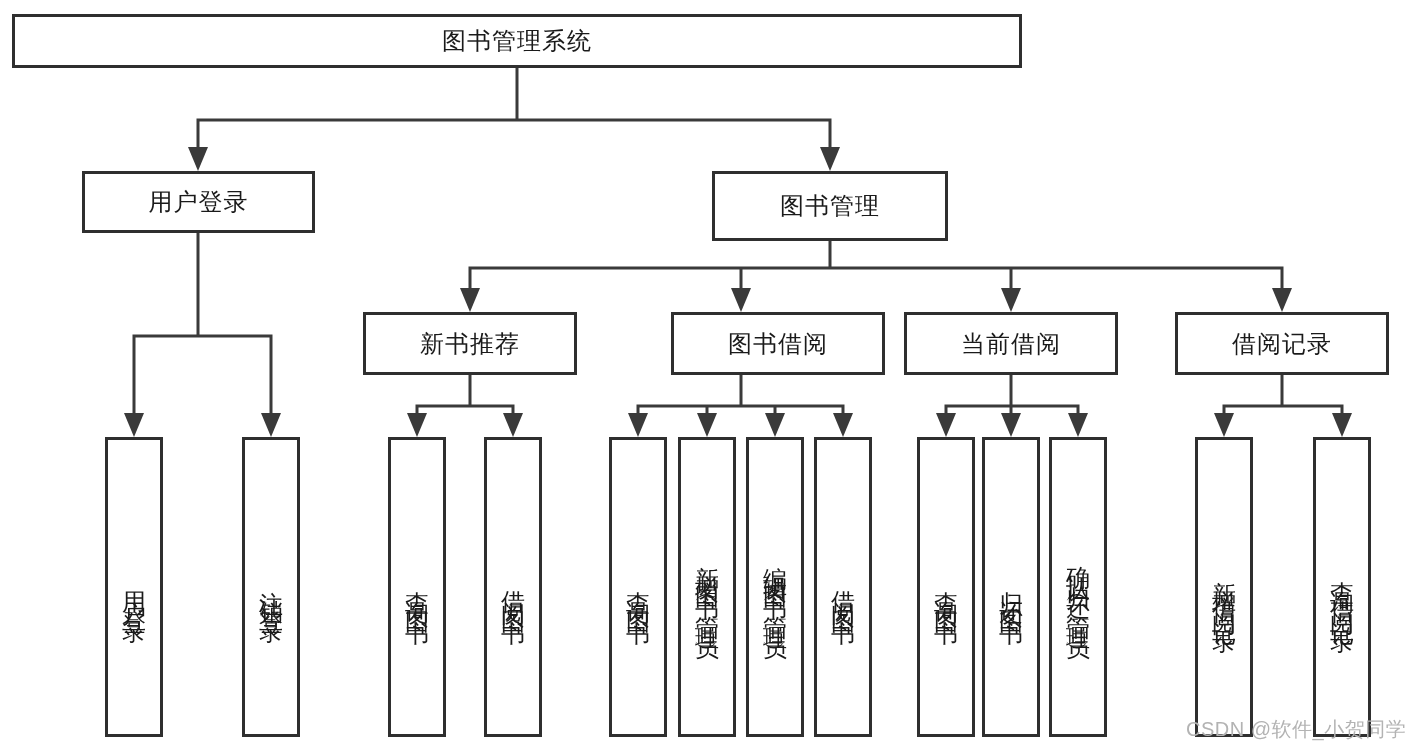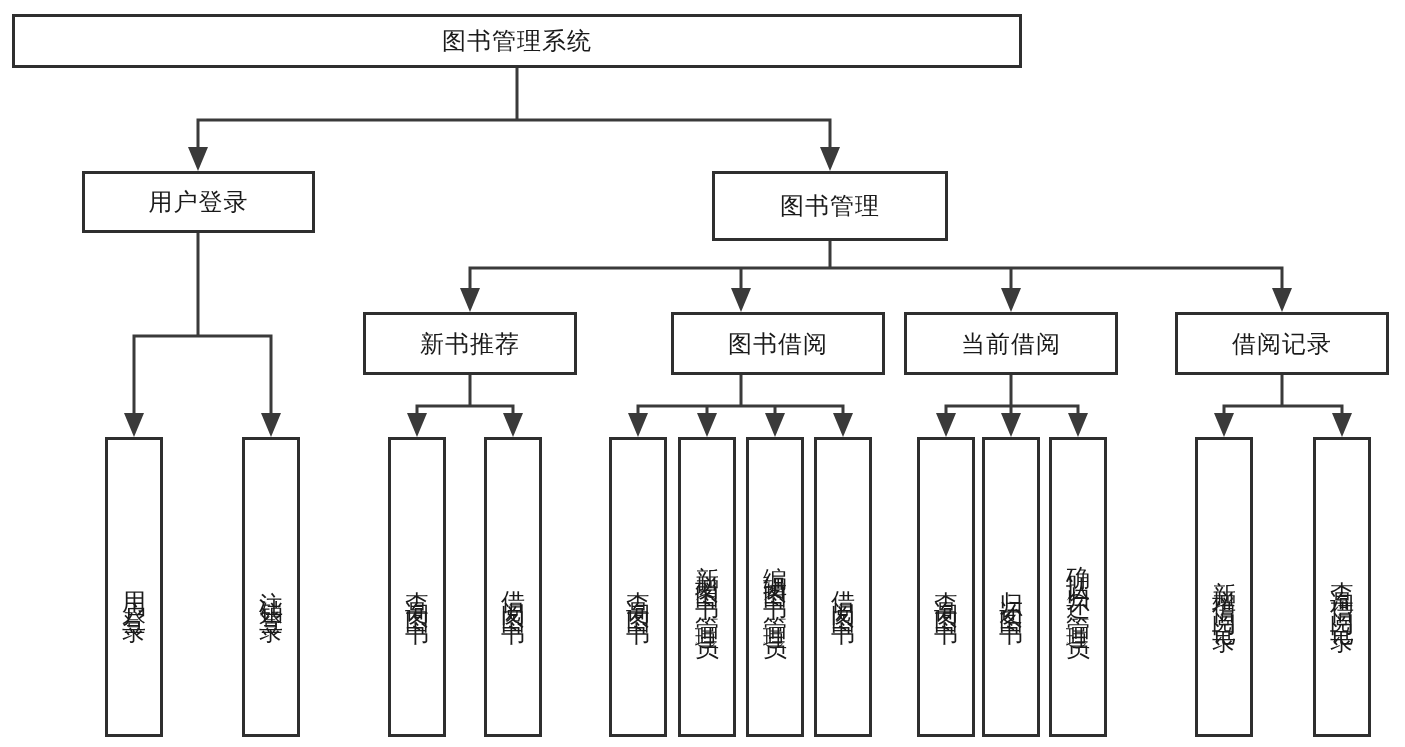--- a/index.html
+++ b/index.html
@@ -189,14 +189,15 @@
   <div class="box leaf lf11">
     <span class="lbl">确认归还（管理员）</span>
   </div>
   <div class="box leaf lf12">
     <span class="lbl">新增借阅记录</span>
   </div>
   <div class="box leaf lf13">
     <span class="lbl">查询借阅记录</span>
   </div>
 
+  <div class="watermark">CSDN @软件_小贺同学</div>
 
 </div>
 
 </body></html>

